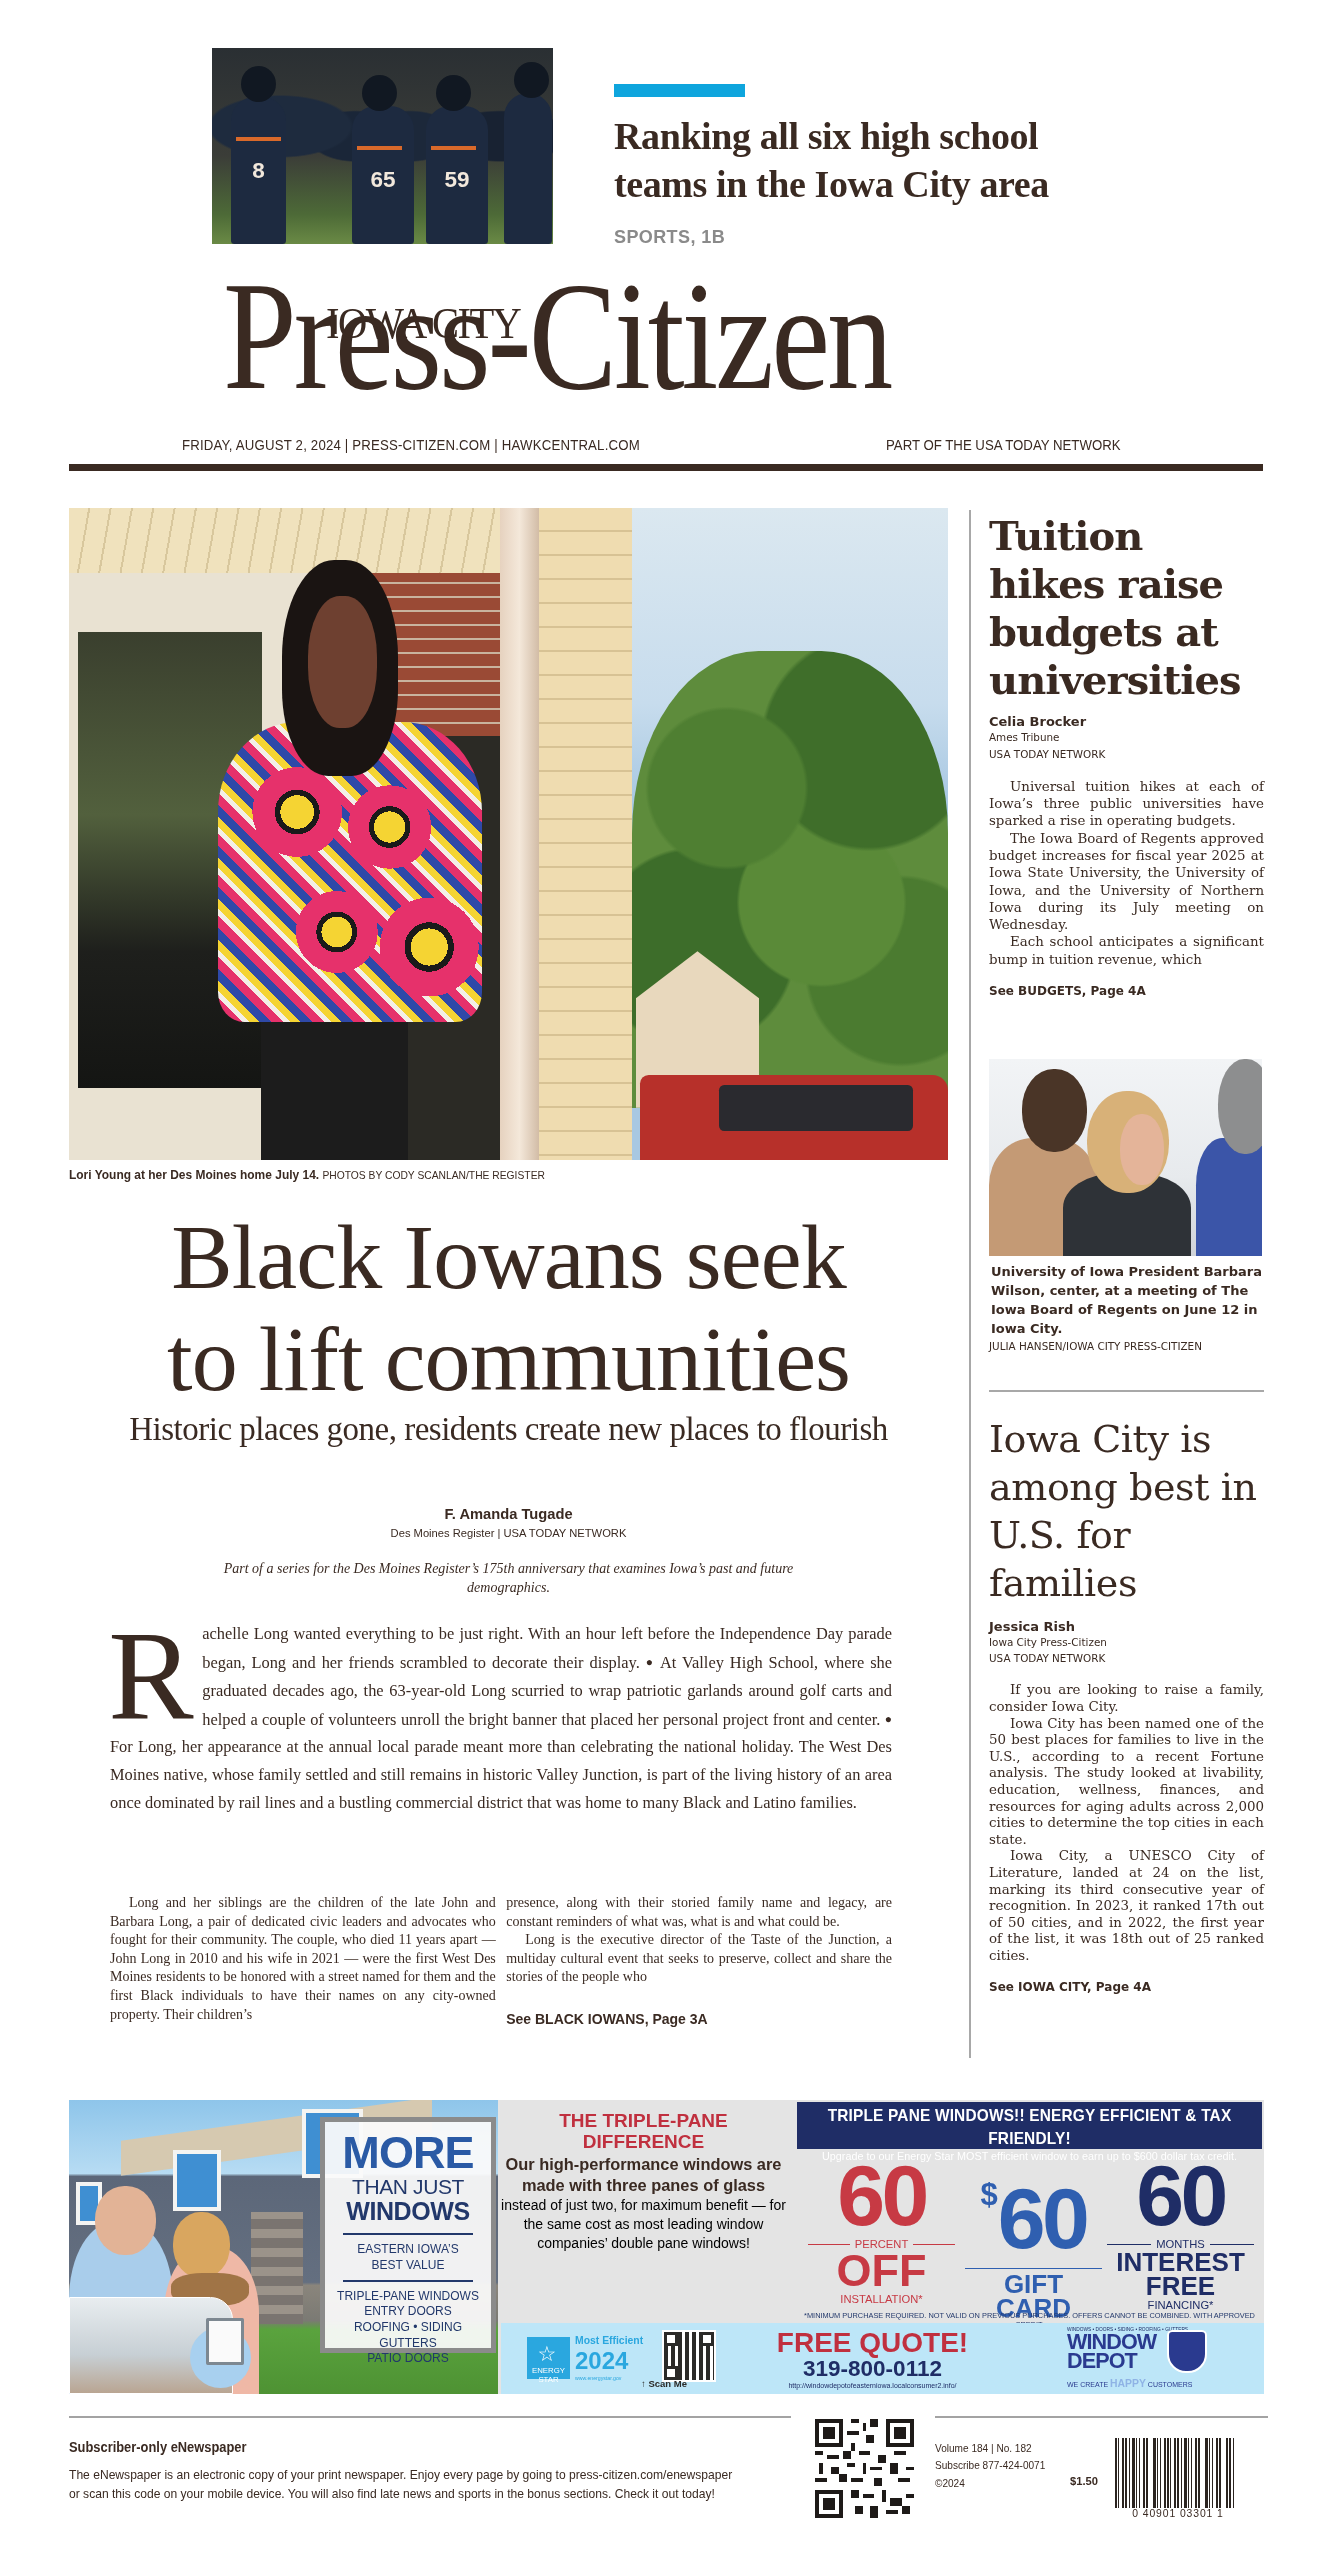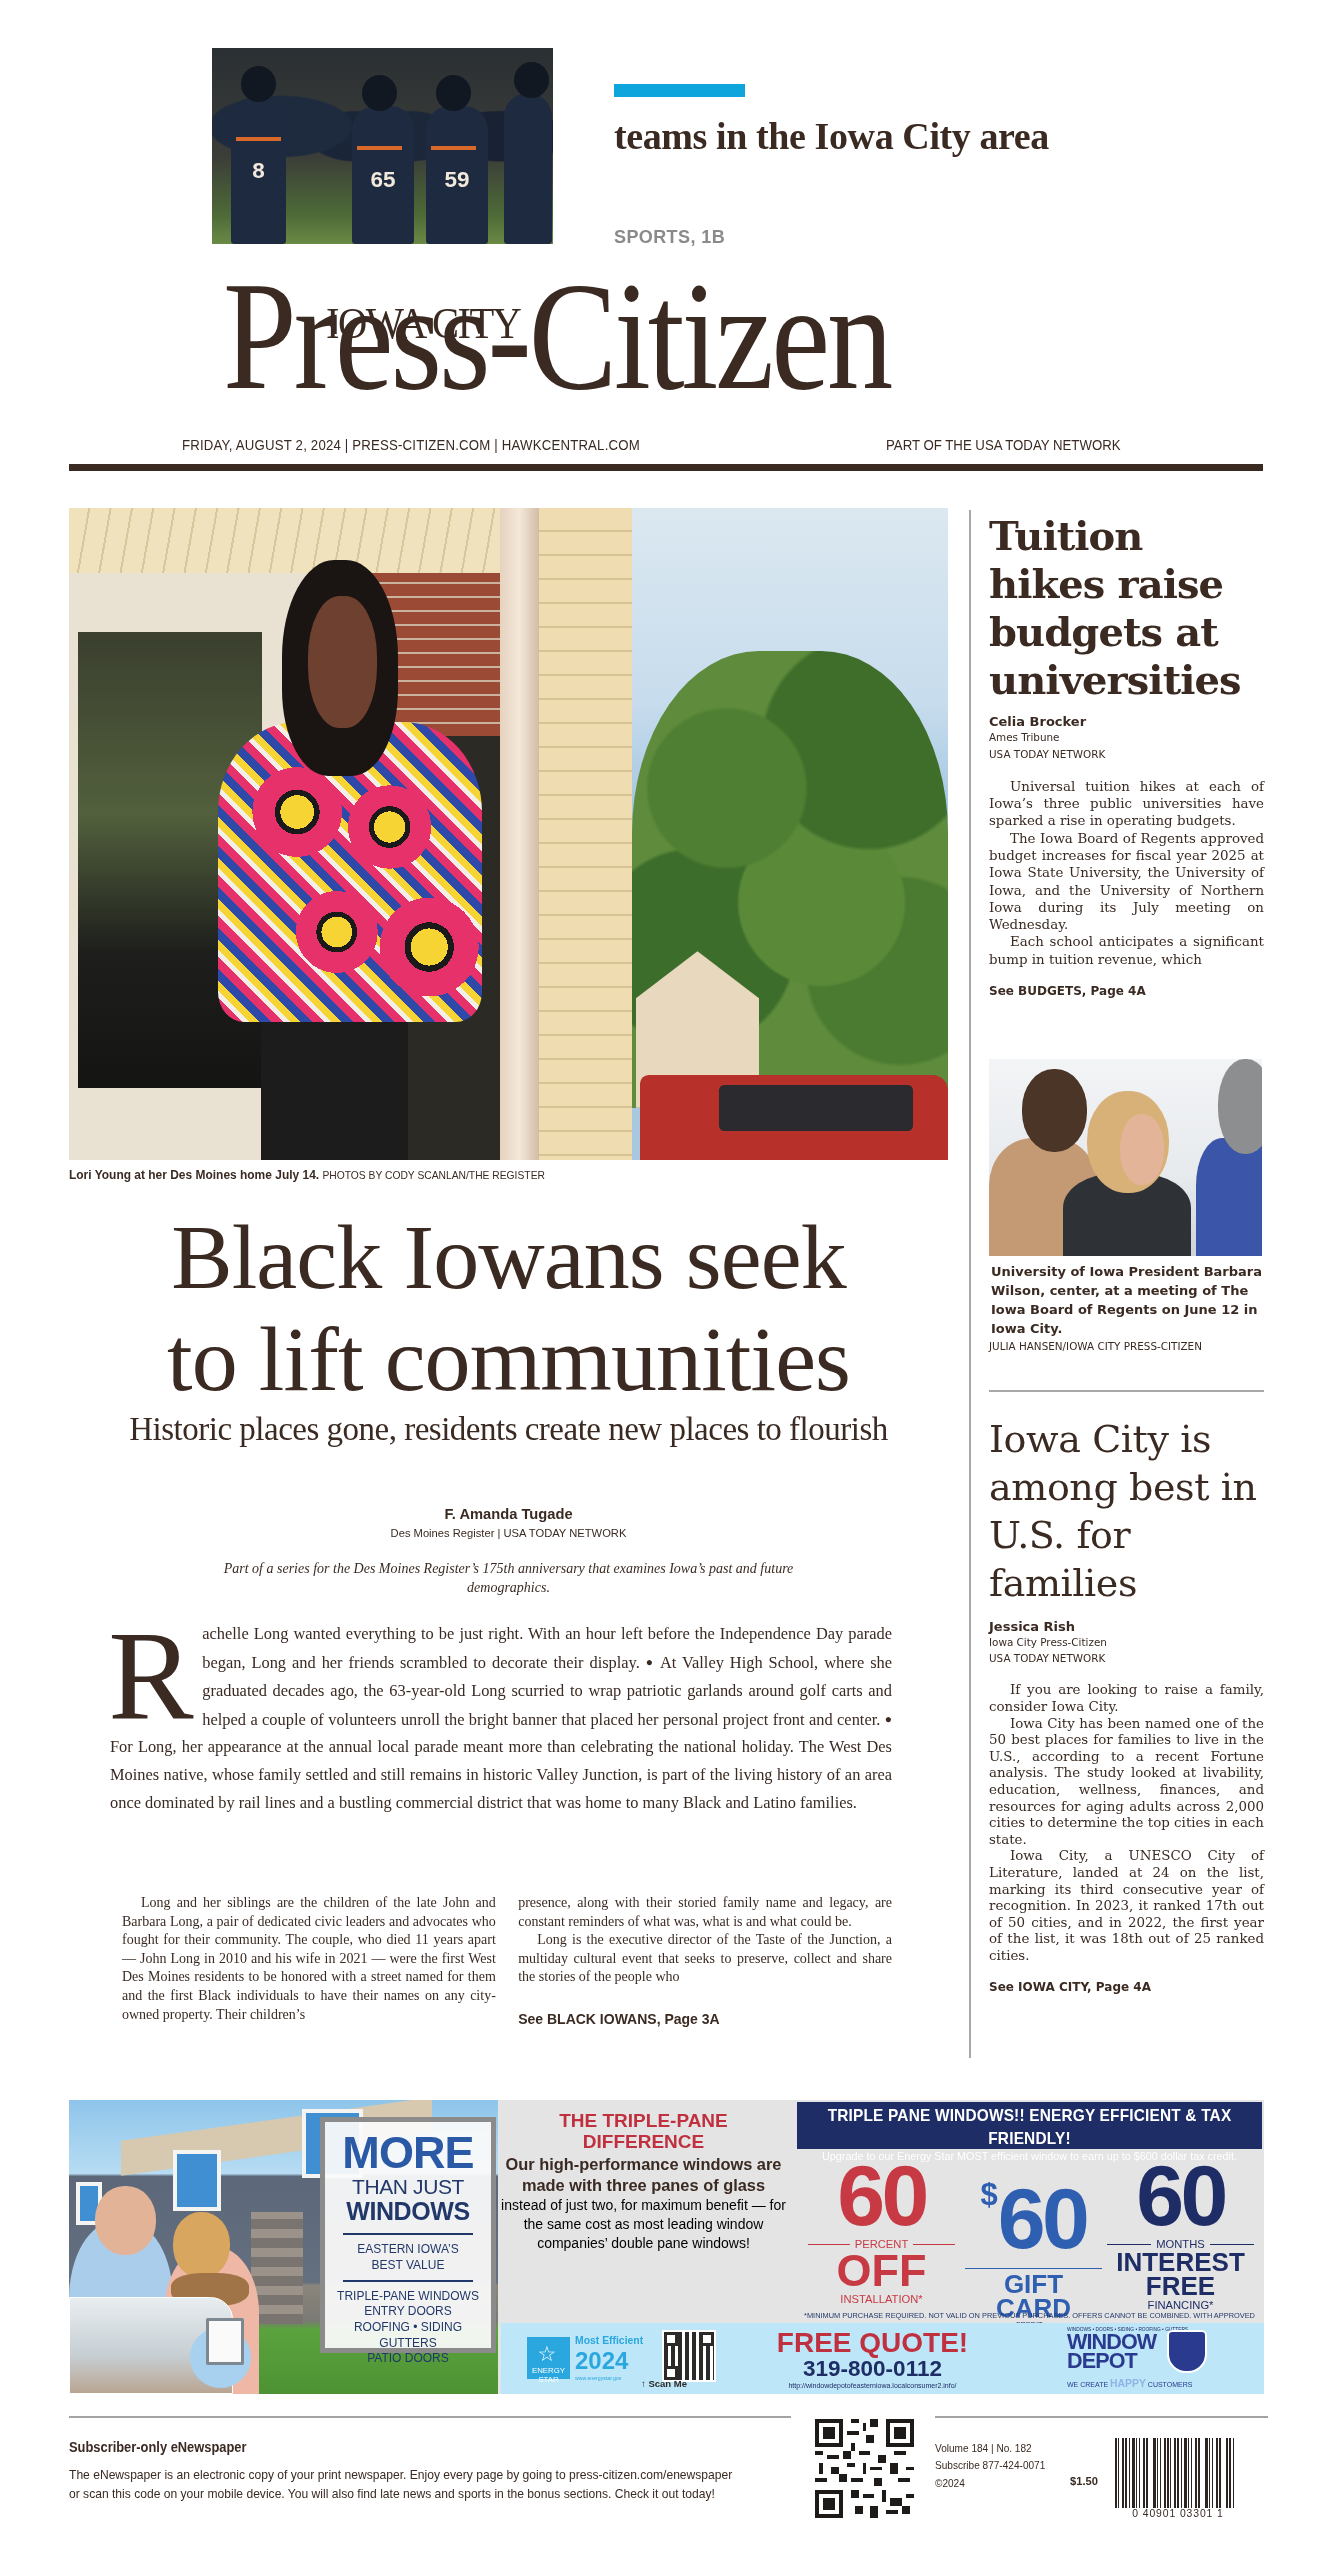--- a/index.html
+++ b/index.html
@@ -84,21 +84,21 @@
 
   .byline-main { left: 69px; top: 1506px; width: 879px; text-align: center; font: bold 14.7px "Liberation Sans", sans-serif; color: #3a2a22; }
   .byline-main-org { left: 69px; top: 1527px; width: 879px; text-align: center; font: 11.2px "Liberation Sans", sans-serif; color: #3a2a22; }
   .series-note { left: 216px; top: 1559px; width: 585px; text-align: center; font: italic 14px/19px "Liberation Serif", serif; color: #3a2a22; }
 
   .lede { left: 110px; top: 1620px; width: 782px; font: 16.4px/28px "Liberation Serif", serif; color: #3a2a22; text-align: justify; }
   .dropcap { float: left; font: 128px/102px "Liberation Serif", serif; color: #3a2a22; margin: 5.2px 8.6px 0 -1.7px; }
   .bullet { font-size: 12px; vertical-align: 1.7px; }
 
   .cols { left: 110px; top: 1894px; width: 782px; display: flex; gap: 10.4px; }
-  .col { width: 386px; font: 14px/18.6px "Liberation Serif", serif; color: #3a2a22; text-align: justify; margin-left: 12px; }
+  .col { width: 386px; font: 14px/18.6px "Liberation Serif", serif; color: #3a2a22; text-align: justify; }
   .col p { text-indent: 19px; }
   .col p.noindent { text-indent: 0; }
   .see-more { margin-top: 24px; font: bold 14px "Liberation Sans", sans-serif; color: #3a2a22; text-indent: 0 !important; }
 
   
   .rail-divider { left: 969px; top: 510px; width: 1.7px; height: 1548px; background: #a8a8a8; }
   .rail { left: 989px; width: 275px; }
   .rail-head { font: bold 40px/48px "DejaVu Serif", serif; color: #3a2a22; letter-spacing: -0.9px; }
   .rail-head2 { font: 38px/48px "DejaVu Serif", serif; color: #3a2a22; letter-spacing: -0.4px; }
   .rail-author { font: bold 13px "DejaVu Sans", sans-serif; color: #3a2a22; margin-top: 10.4px; }
@@ -210,20 +210,21 @@
     <div class="helmet"></div>
       <div class="stripe"></div>
     <div class="num">59</div>
   </div>
   <div class="player" style="left:292px;height:151px;width:48px;">
     <div class="helmet"></div>
   </div>
 </div>
 <div class="abs teaser-accent"></div>
 <div class="abs teaser-headline">
+  <div>Ranking all six high school</div>
   <div>teams in the Iowa City area</div>
 </div>
 <div class="abs teaser-ref">SPORTS, 1B</div>
 
 <div class="abs mast-title">Press-Citizen</div>
 <div class="abs mast-iowa">IOWA CITY</div>
 <div class="abs dateline">FRIDAY, AUGUST 2, 2024 | PRESS-CITIZEN.COM | HAWKCENTRAL.COM</div>
 <div class="abs network">PART OF THE USA TODAY NETWORK</div>
 <div class="abs mast-rule"></div>
 

